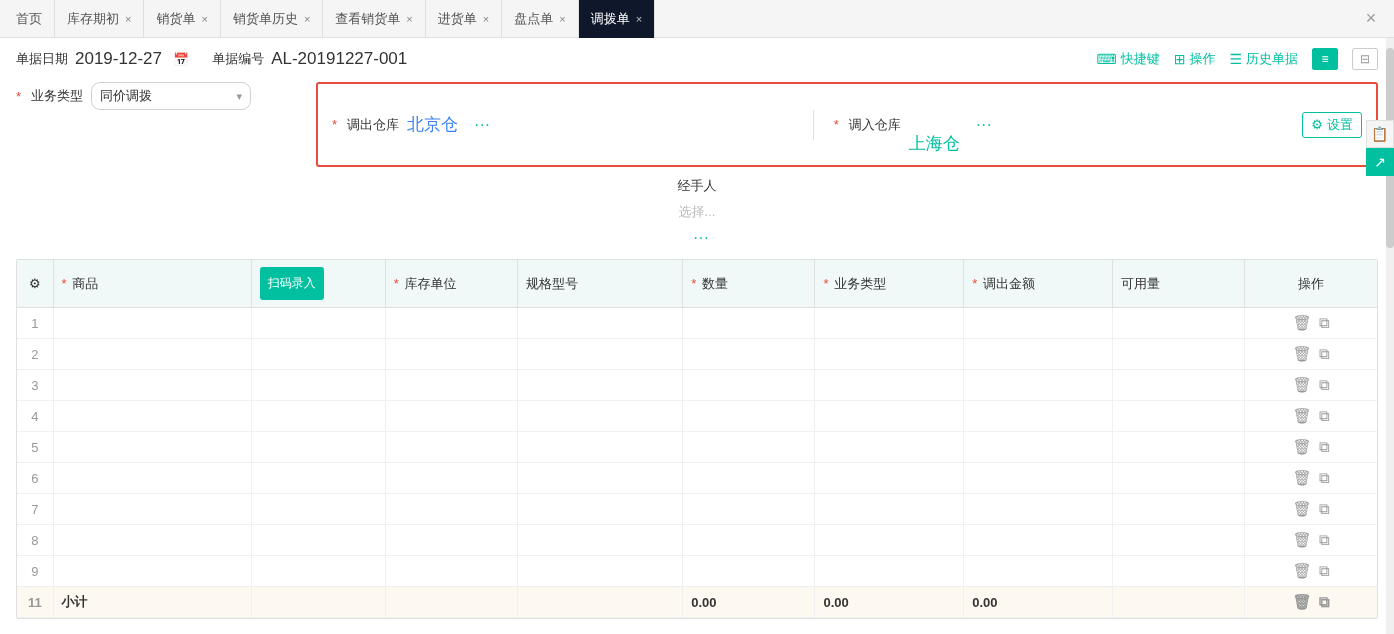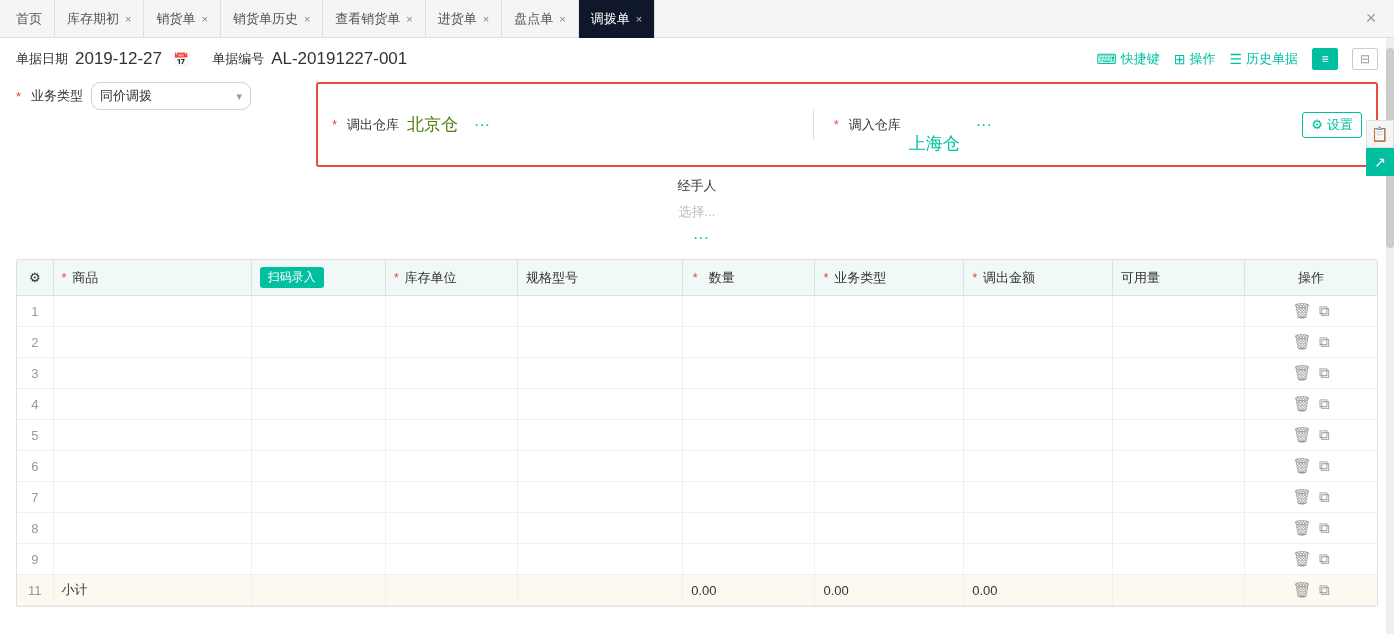--- a/index.html
+++ b/index.html
@@ -214,21 +214,21 @@
       font-weight: normal;
       color: #333;
       white-space: nowrap;
     }
     thead th:last-child { border-right: none; }
     tbody tr {
       border-bottom: 1px solid #f0f0f0;
     }
     tbody tr.subtotal-row {
       background: #fdf8f0;
-      font-weight: 400;
+      font-weight: 700;
     }
     tbody td {
       padding: 6px 8px;
       border-right: 1px solid #f0f0f0;
       color: #333;
     }
     tbody td:last-child { border-right: none; }
     .row-num {
       text-align: center;
       color: #999;
@@ -236,38 +236,38 @@
     }
     .op-col {
       text-align: center;
       white-space: nowrap;
     }
     .scan-btn {
       background: #00c0a0;
       color: #fff;
       border: none;
       border-radius: 3px;
-      padding: 2px 8px;
+      padding: 8px 8px;
       font-size: 12px;
       cursor: pointer;
     }
     .action-icon {
       color: #999;
       cursor: pointer;
       font-size: 15px;
       margin: 0 2px;
     }
     .gear-th {
       text-align: center;
       width: 36px;
     }
     .col-product { min-width: 120px; }
     .col-unit { min-width: 80px; }
     .col-spec { min-width: 100px; }
-    .col-qty { min-width: 80px; font-family: Liberation Mono, monospace; }
+    .col-qty { min-width: 80px; }
     .col-cost { min-width: 90px; }
     .col-amount { min-width: 90px; }
     .col-avail { min-width: 80px; }
     .col-op { min-width: 80px; text-align: center; }
 
     
     .right-sidebar {
       position: fixed;
       right: 0;
       top: 120px;
@@ -390,21 +390,21 @@
         <span>同价调拨</span>
         <span class="dropdown-arrow" style="margin-left:auto;">▾</span>
       </div>
     </div>
 
     <div class="form-right">
 
       <div class="form-field-group">
         <span class="required-star">*</span>
         <span class="field-label">调出仓库</span>
-        <span class="field-value" style="color:#4d7c0f;">北京仓</span>
+        <span class="field-value" style="color:#3b82f6;">北京仓</span>
         <span class="ellipsis-btn">···</span>
       </div>
 
       <div class="form-field-divider"></div>
 
       <div class="form-field-group">
         <span class="required-star">*</span>
         <span class="field-label">调入仓库</span>
         <span class="field-value" style="color:#00c0a0;margin-top:38px;">上海仓</span>
         <span class="ellipsis-btn">···</span>

